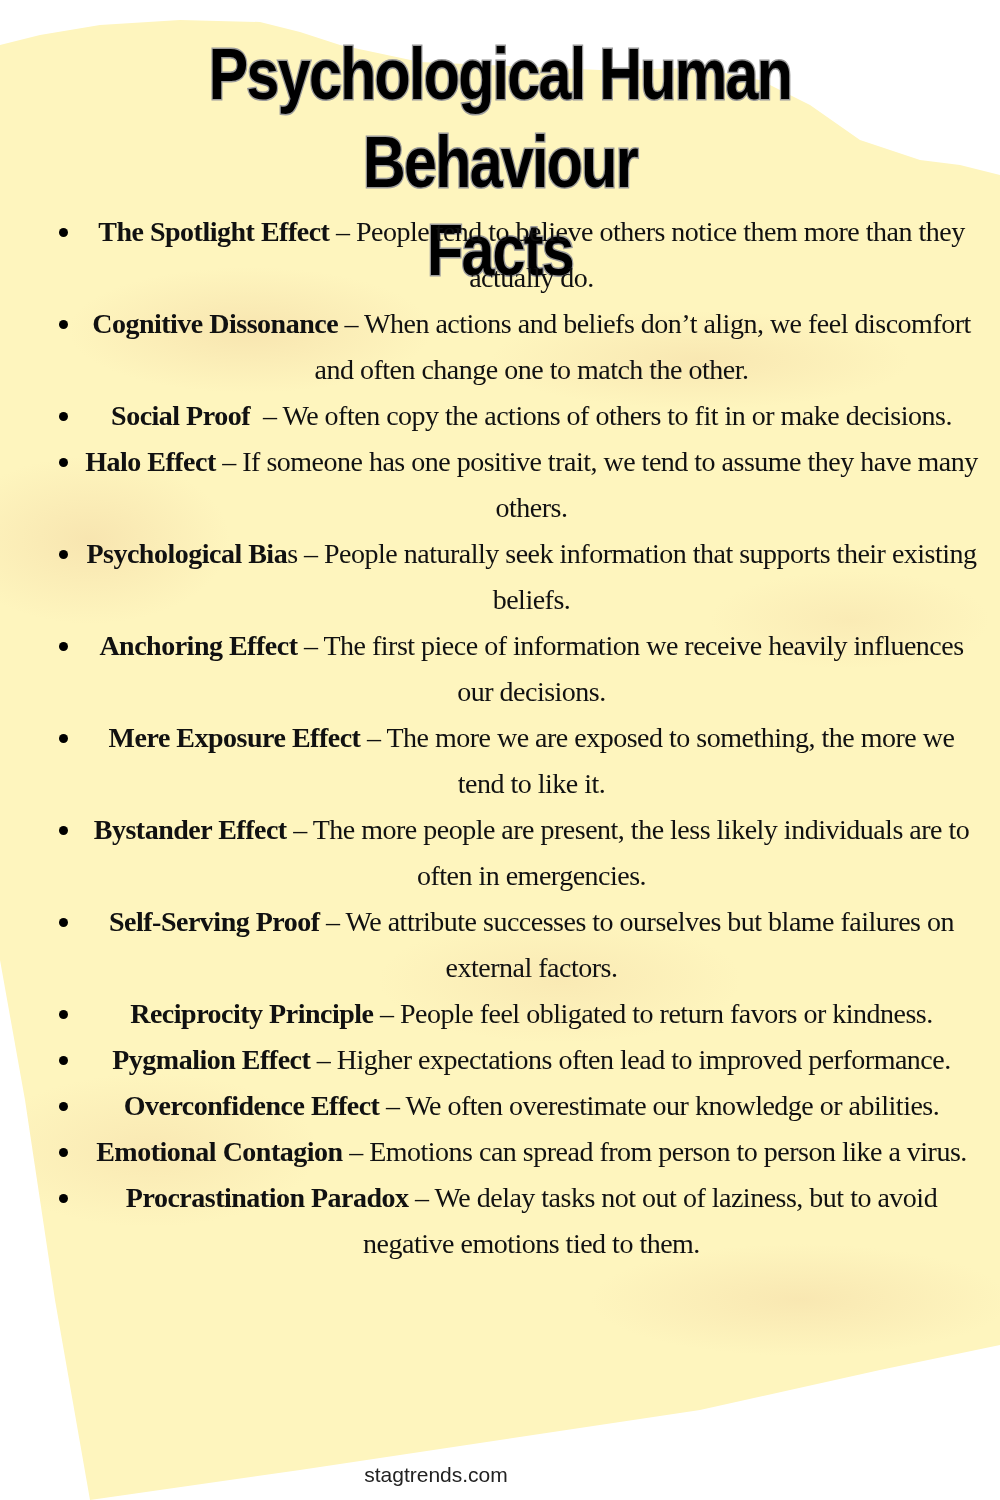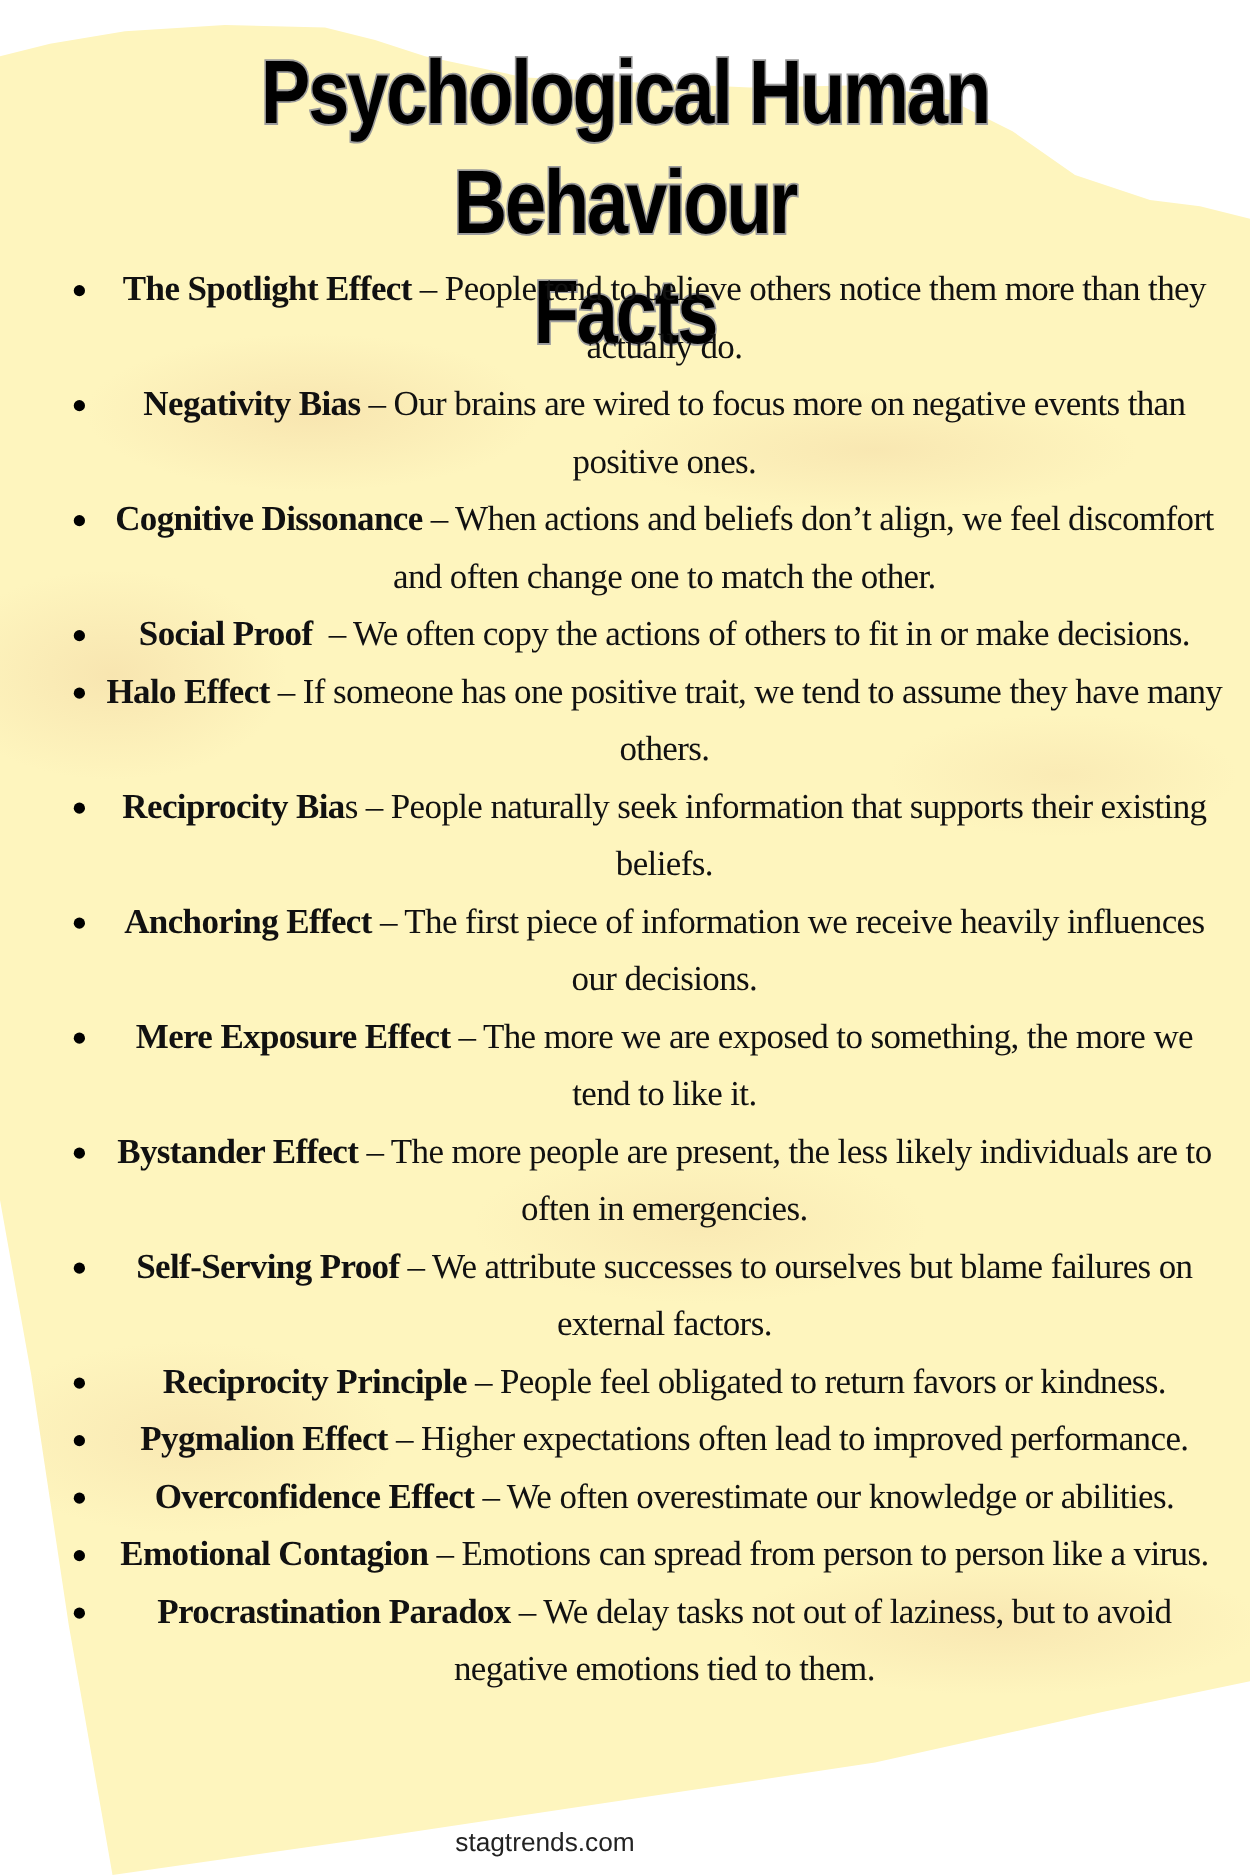--- a/index.html
+++ b/index.html
@@ -103,25 +103,24 @@
 
 <div class="paper"></div>
 
 <h1 class="title" style="margin:0;">
   <span>Psychological Human Behaviour</span>
   <span>Facts</span>
 </h1>
 
 <ul class="facts">
   <li class="fact"><span class="bullet"></span><span class="term">The Spotlight Effect</span><span class="desc"> – </span><span class="desc">People tend to believe others notice them more than they actually do.</span></li>
-  <li class="fact"><span class="bullet"></span><span class="term">Negativity Bias</span><span class="desc"> – </span><span class="desc">Our brains are wired to focus more on negative events than positive ones.</span></li>
   <li class="fact"><span class="bullet"></span><span class="term">Cognitive Dissonance</span><span class="desc"> – </span><span class="desc">When actions and beliefs don’t align, we feel discomfort and often change one to match the other.</span></li>
   <li class="fact"><span class="bullet"></span><span class="term">Social Proof</span><span class="desc" style="white-space:pre;">  – </span><span class="desc">We often copy the actions of  others to fit in or make decisions.</span></li>
   <li class="fact"><span class="bullet"></span><span class="term">Halo Effect</span><span class="desc"> – </span><span class="desc">If  someone has one positive trait, we tend to assume they have many others.</span></li>
-  <li class="fact"><span class="bullet"></span><span class="term">Reciprocity Bia</span><span class="desc">s</span><span class="desc"> – </span><span class="desc">People naturally seek information that supports their existing beliefs.</span></li>
+  <li class="fact"><span class="bullet"></span><span class="term">Psychological Bia</span><span class="desc">s</span><span class="desc"> – </span><span class="desc">People naturally seek information that supports their existing beliefs.</span></li>
   <li class="fact"><span class="bullet"></span><span class="term">Anchoring Effect</span><span class="desc"> – </span><span class="desc">The first piece of  information we receive heavily influences our decisions.</span></li>
   <li class="fact"><span class="bullet"></span><span class="term">Mere Exposure Effect</span><span class="desc"> – </span><span class="desc">The more we are exposed to something, the more we tend to like it.</span></li>
   <li class="fact"><span class="bullet"></span><span class="term">Bystander Effect</span><span class="desc"> – </span><span class="desc">The more people are present, the less likely individuals are to often in emergencies.</span></li>
   <li class="fact"><span class="bullet"></span><span class="term">Self-Serving Proof</span><span class="desc"> – </span><span class="desc">We attribute successes to ourselves but blame failures on external factors.</span></li>
   <li class="fact"><span class="bullet"></span><span class="term">Reciprocity Principle</span><span class="desc"> – </span><span class="desc">People feel obligated to return favors or kindness.</span></li>
   <li class="fact"><span class="bullet"></span><span class="term">Pygmalion Effect</span><span class="desc"> – </span><span class="desc">Higher expectations often lead to improved performance.</span></li>
   <li class="fact"><span class="bullet"></span><span class="term">Overconfidence Effect</span><span class="desc"> – </span><span class="desc">We often overestimate our knowledge or abilities.</span></li>
   <li class="fact"><span class="bullet"></span><span class="term">Emotional Contagion</span><span class="desc"> – </span><span class="desc">Emotions can spread from person to person like a virus.</span></li>
   <li class="fact"><span class="bullet"></span><span class="term">Procrastination Paradox</span><span class="desc"> – </span><span class="desc">We delay tasks not out of  laziness, but to avoid negative emotions tied to them.</span></li>
 </ul>

